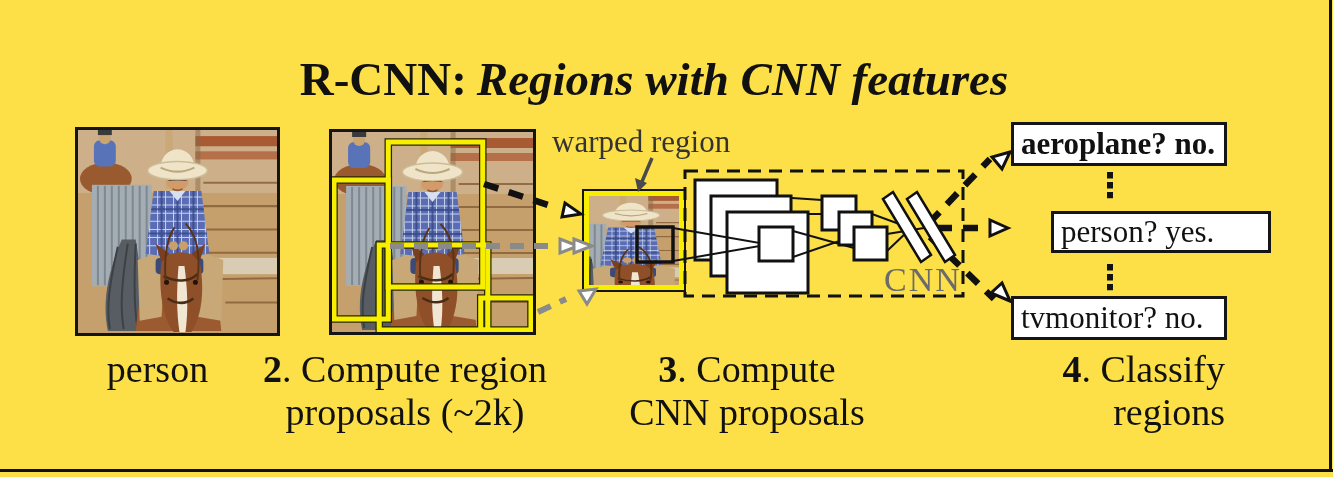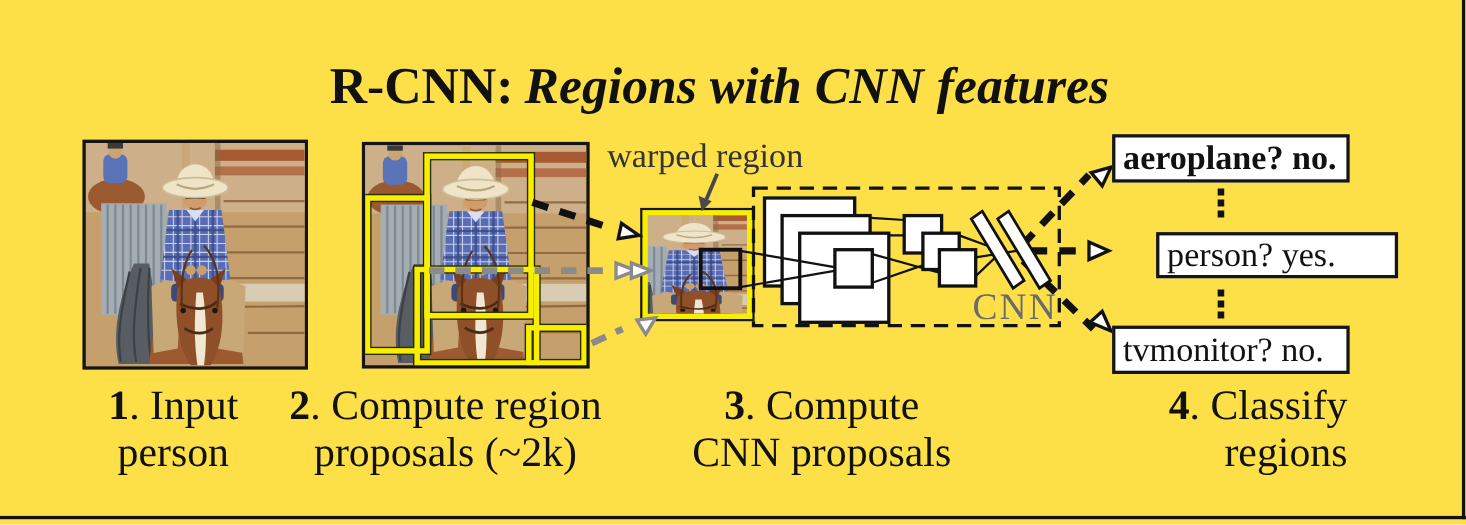--- a/index.html
+++ b/index.html
@@ -233,21 +233,20 @@
   <div class="abs warped-label">warped region</div>
   <div class="abs cnn-label">CNN</div>
 
   <div class="abs clsbox" style="left:1011px;top:122px;width:203px;height:38px;line-height:38px;font-weight:bold;">aeroplane? no.</div>
   <div class="abs vdots" style="left:1085px;top:168px;">⋮</div>
   <div class="abs clsbox" style="left:1009px;top:211px;width:207px;height:36px;line-height:36px;margin-left:42px;">person? yes.</div>
   <div class="abs vdots" style="left:1085px;top:260px;">⋮</div>
   <div class="abs clsbox" style="left:1011px;top:296px;width:203px;height:38px;line-height:38px;">tvmonitor? no.</div>
 
   <div class="abs step" style="left:60px;width:195px;">
-    <div><b>1</b><span>. Input</span></div>
     <div>person</div>
   </div>
   <div class="abs step" style="left:240px;width:330px;">
     <div><b>2</b><span>. Compute region</span></div>
     <div>proposals (~2k)</div>
   </div>
   <div class="abs step" style="left:582px;width:330px;">
     <div><b>3</b><span>. Compute</span></div>
     <div>CNN proposals</div>
   </div>

